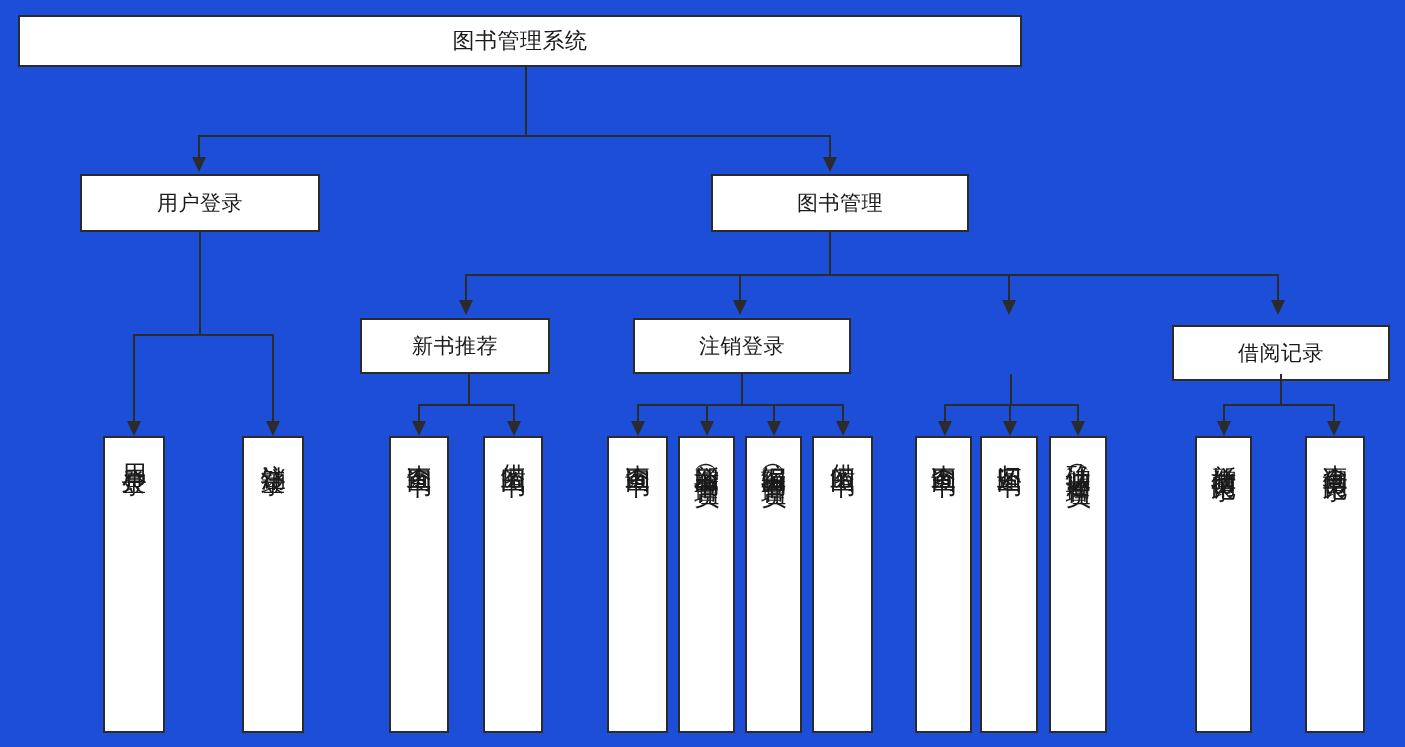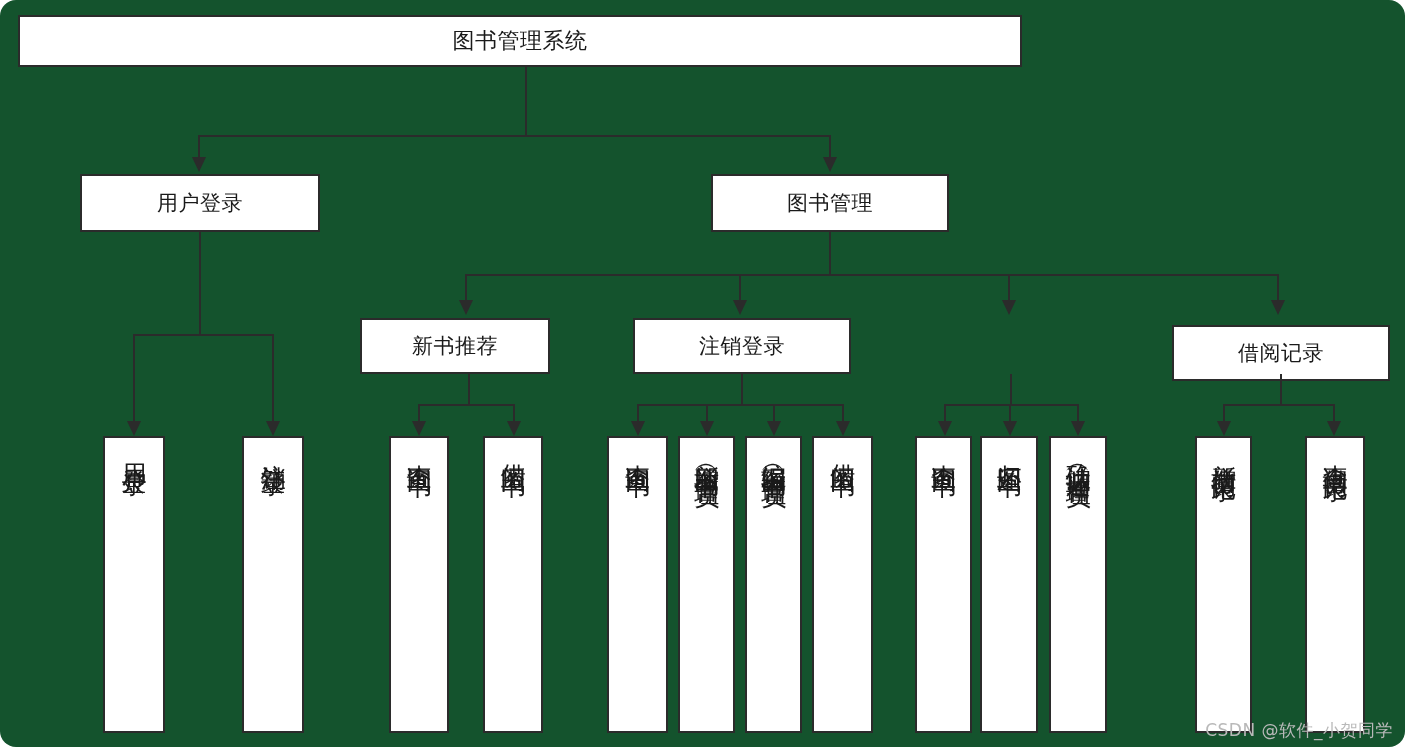--- a/index.html
+++ b/index.html
@@ -4,23 +4,22 @@
 <style>
   html,body{margin:0;padding:0;background:#ffffff;}
   body{
     font-family:"DejaVu Sans","Liberation Sans",sans-serif;
     -webkit-font-smoothing:antialiased;
   }
   #canvas{
     position:relative;
     width:1405px;
     height:747px;
-    background:#14532d;
+    background:#1d4ed8;
     overflow:hidden;
-    border-radius:16px;
   }
   .node{
     position:absolute;
     box-sizing:border-box;
     background:#ffffff;
     border:2px solid #2b2b2b;
     display:flex;
     align-items:center;
     justify-content:center;
     color:#1a1a1a;
@@ -92,21 +91,21 @@
   <div class="hline" style="left:198px;top:135px;width:632px;"></div>
 
   <div class="vline" style="left:198px;top:135px;height:22px;"></div>
   <div class="arrow" style="left:192px;top:157px;"></div>
   <div class="vline" style="left:829px;top:135px;height:22px;"></div>
   <div class="arrow" style="left:823px;top:157px;"></div>
 
   <div class="node h-node" style="left:80px;top:174px;width:240px;height:58px;">
     <span class="lbl">用户登录</span>
   </div>
-  <div class="node h-node" style="left:711px;top:174px;width:238px;height:58px;">
+  <div class="node h-node" style="left:711px;top:174px;width:258px;height:58px;">
     <span class="lbl">图书管理</span>
   </div>
 
   <div class="vline" style="left:199px;top:232px;height:103px;"></div>
   <div class="hline" style="left:133px;top:334px;width:141px;"></div>
   <div class="vline" style="left:133px;top:334px;height:87px;"></div>
   <div class="arrow" style="left:127px;top:421px;"></div>
   <div class="vline" style="left:272px;top:334px;height:87px;"></div>
   <div class="arrow" style="left:266px;top:421px;"></div>
 
@@ -202,15 +201,14 @@
   <div class="vline" style="left:1333px;top:404px;height:17px;"></div>
   <div class="arrow" style="left:1327px;top:421px;"></div>
 
   <div class="node v-node" style="left:1195px;top:436px;width:57px;height:297px;">
     <span class="lbl">新增借阅记录</span>
   </div>
   <div class="node v-node" style="left:1305px;top:436px;width:60px;height:297px;">
     <span class="lbl">查询借阅记录</span>
   </div>
 
-  <div class="watermark">CSDN @软件_小贺同学</div>
 
 </div>
 
 </body></html>

